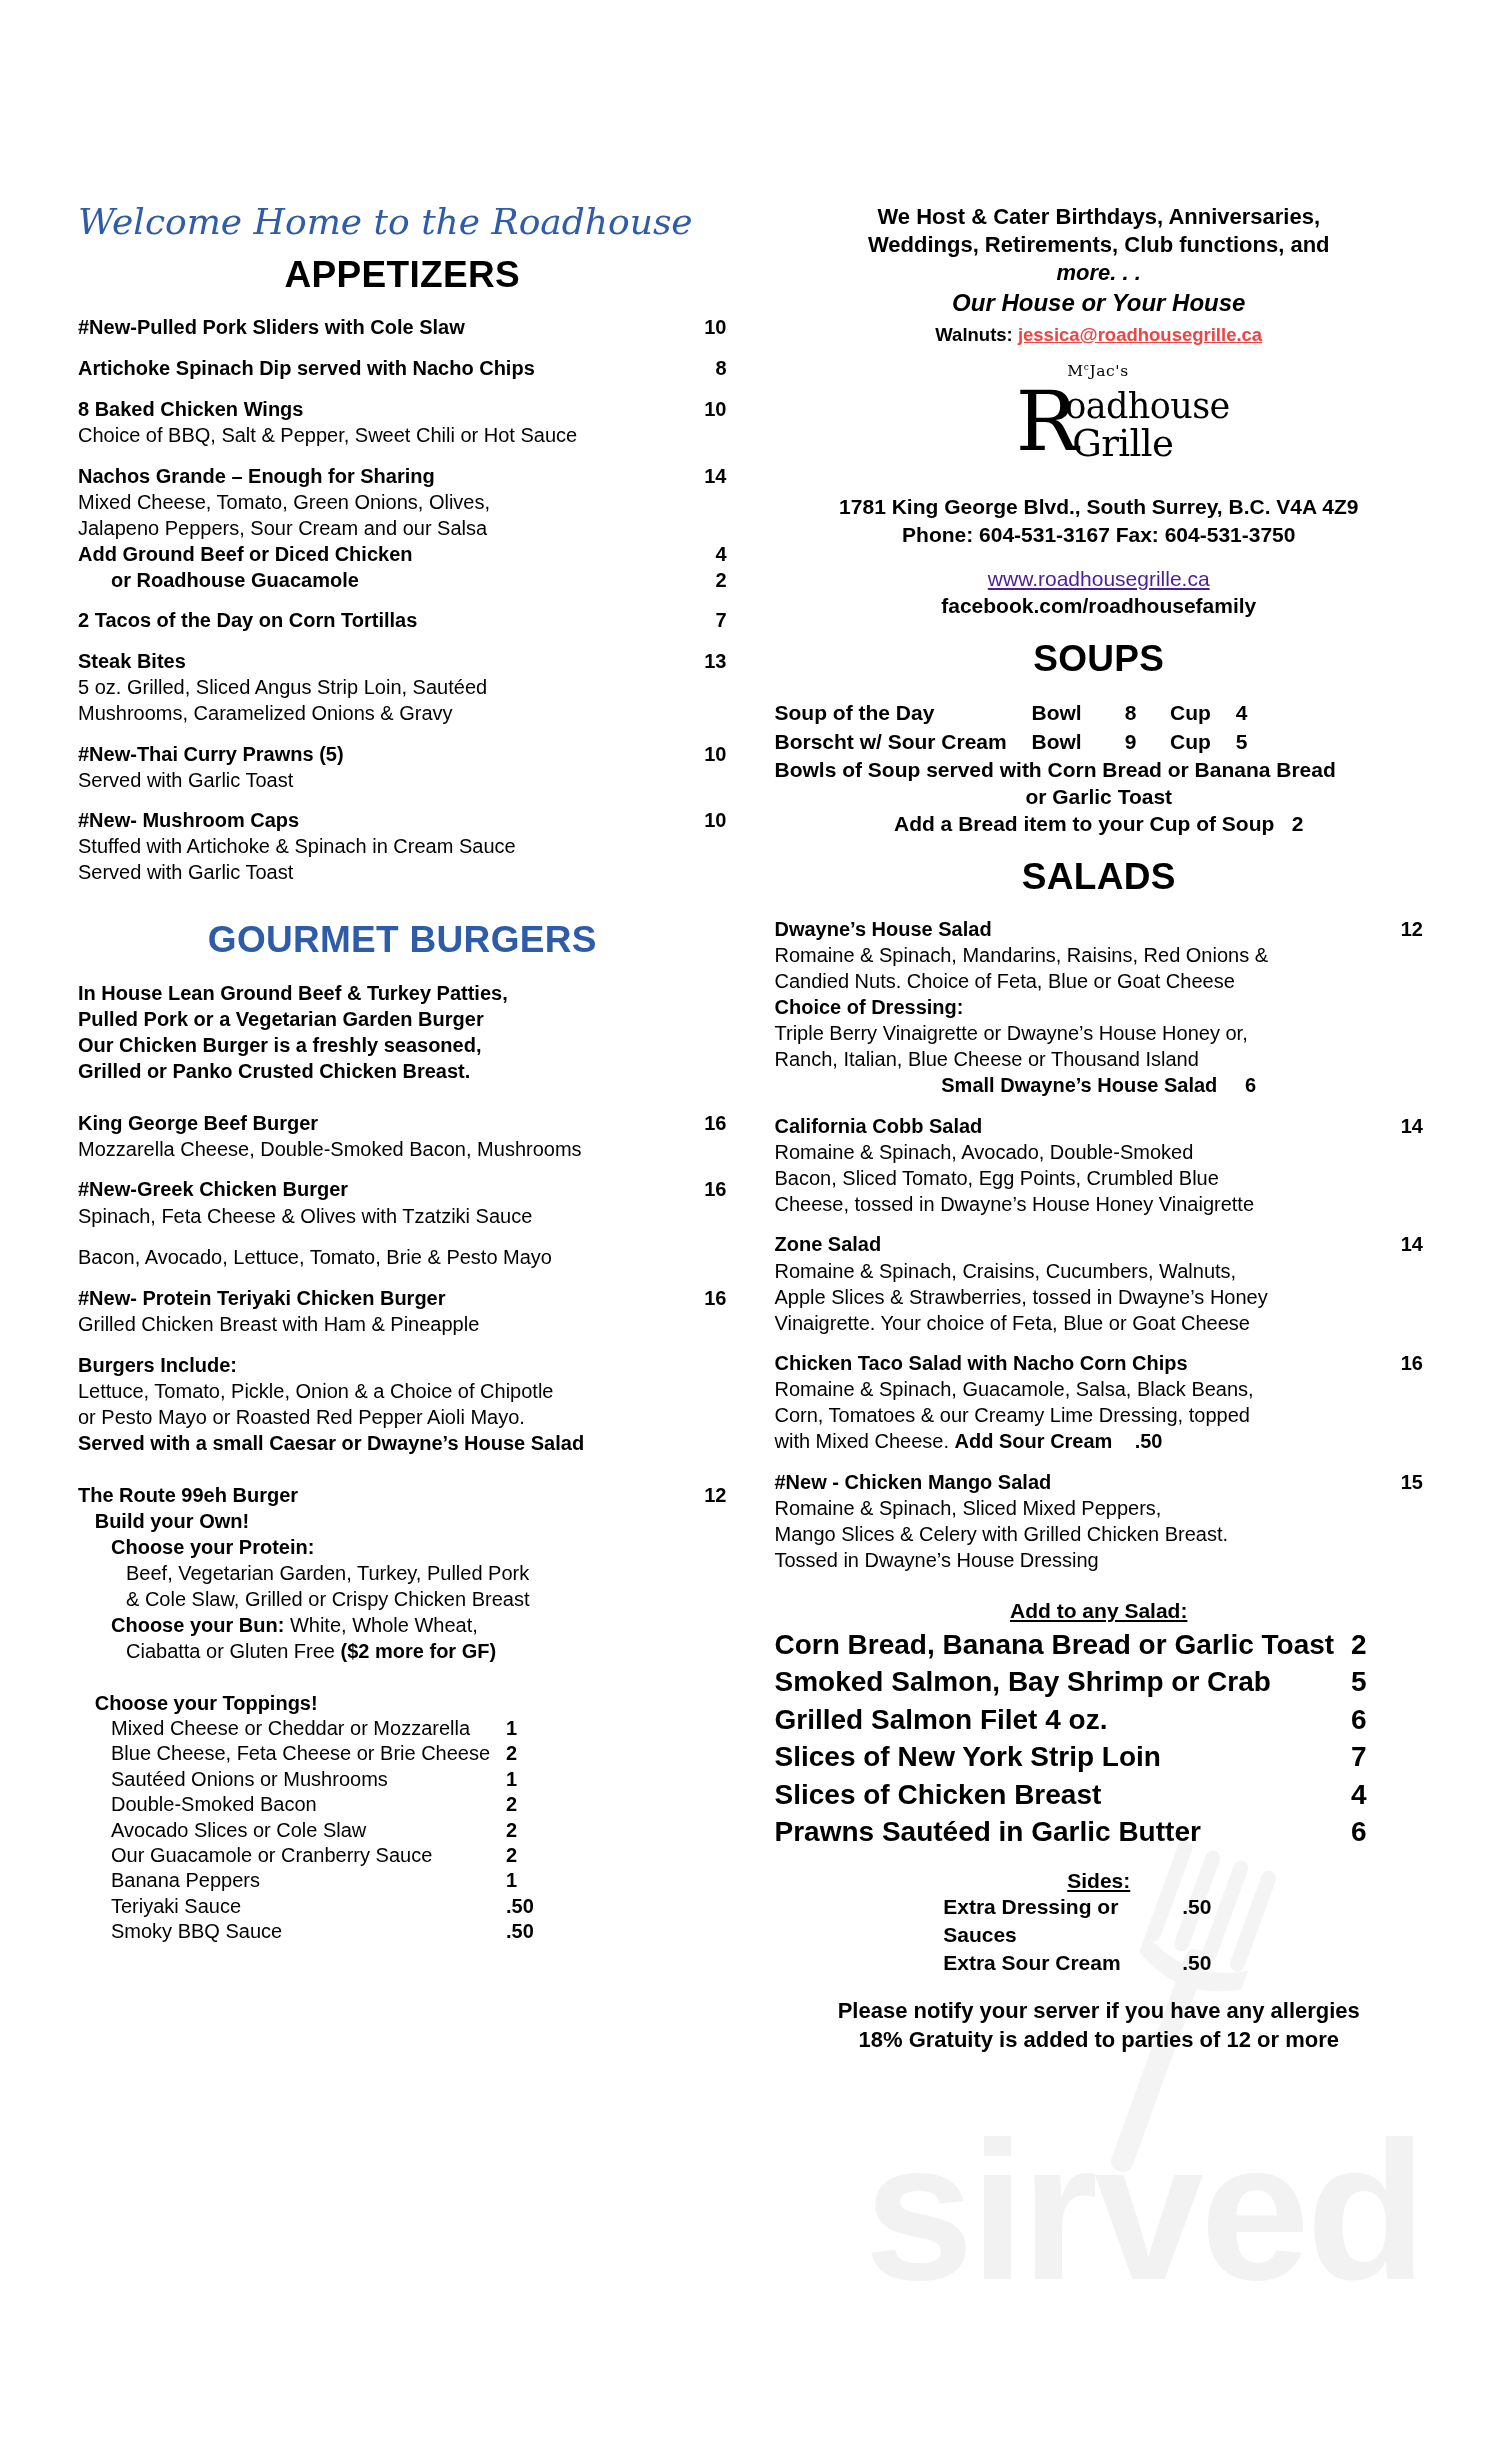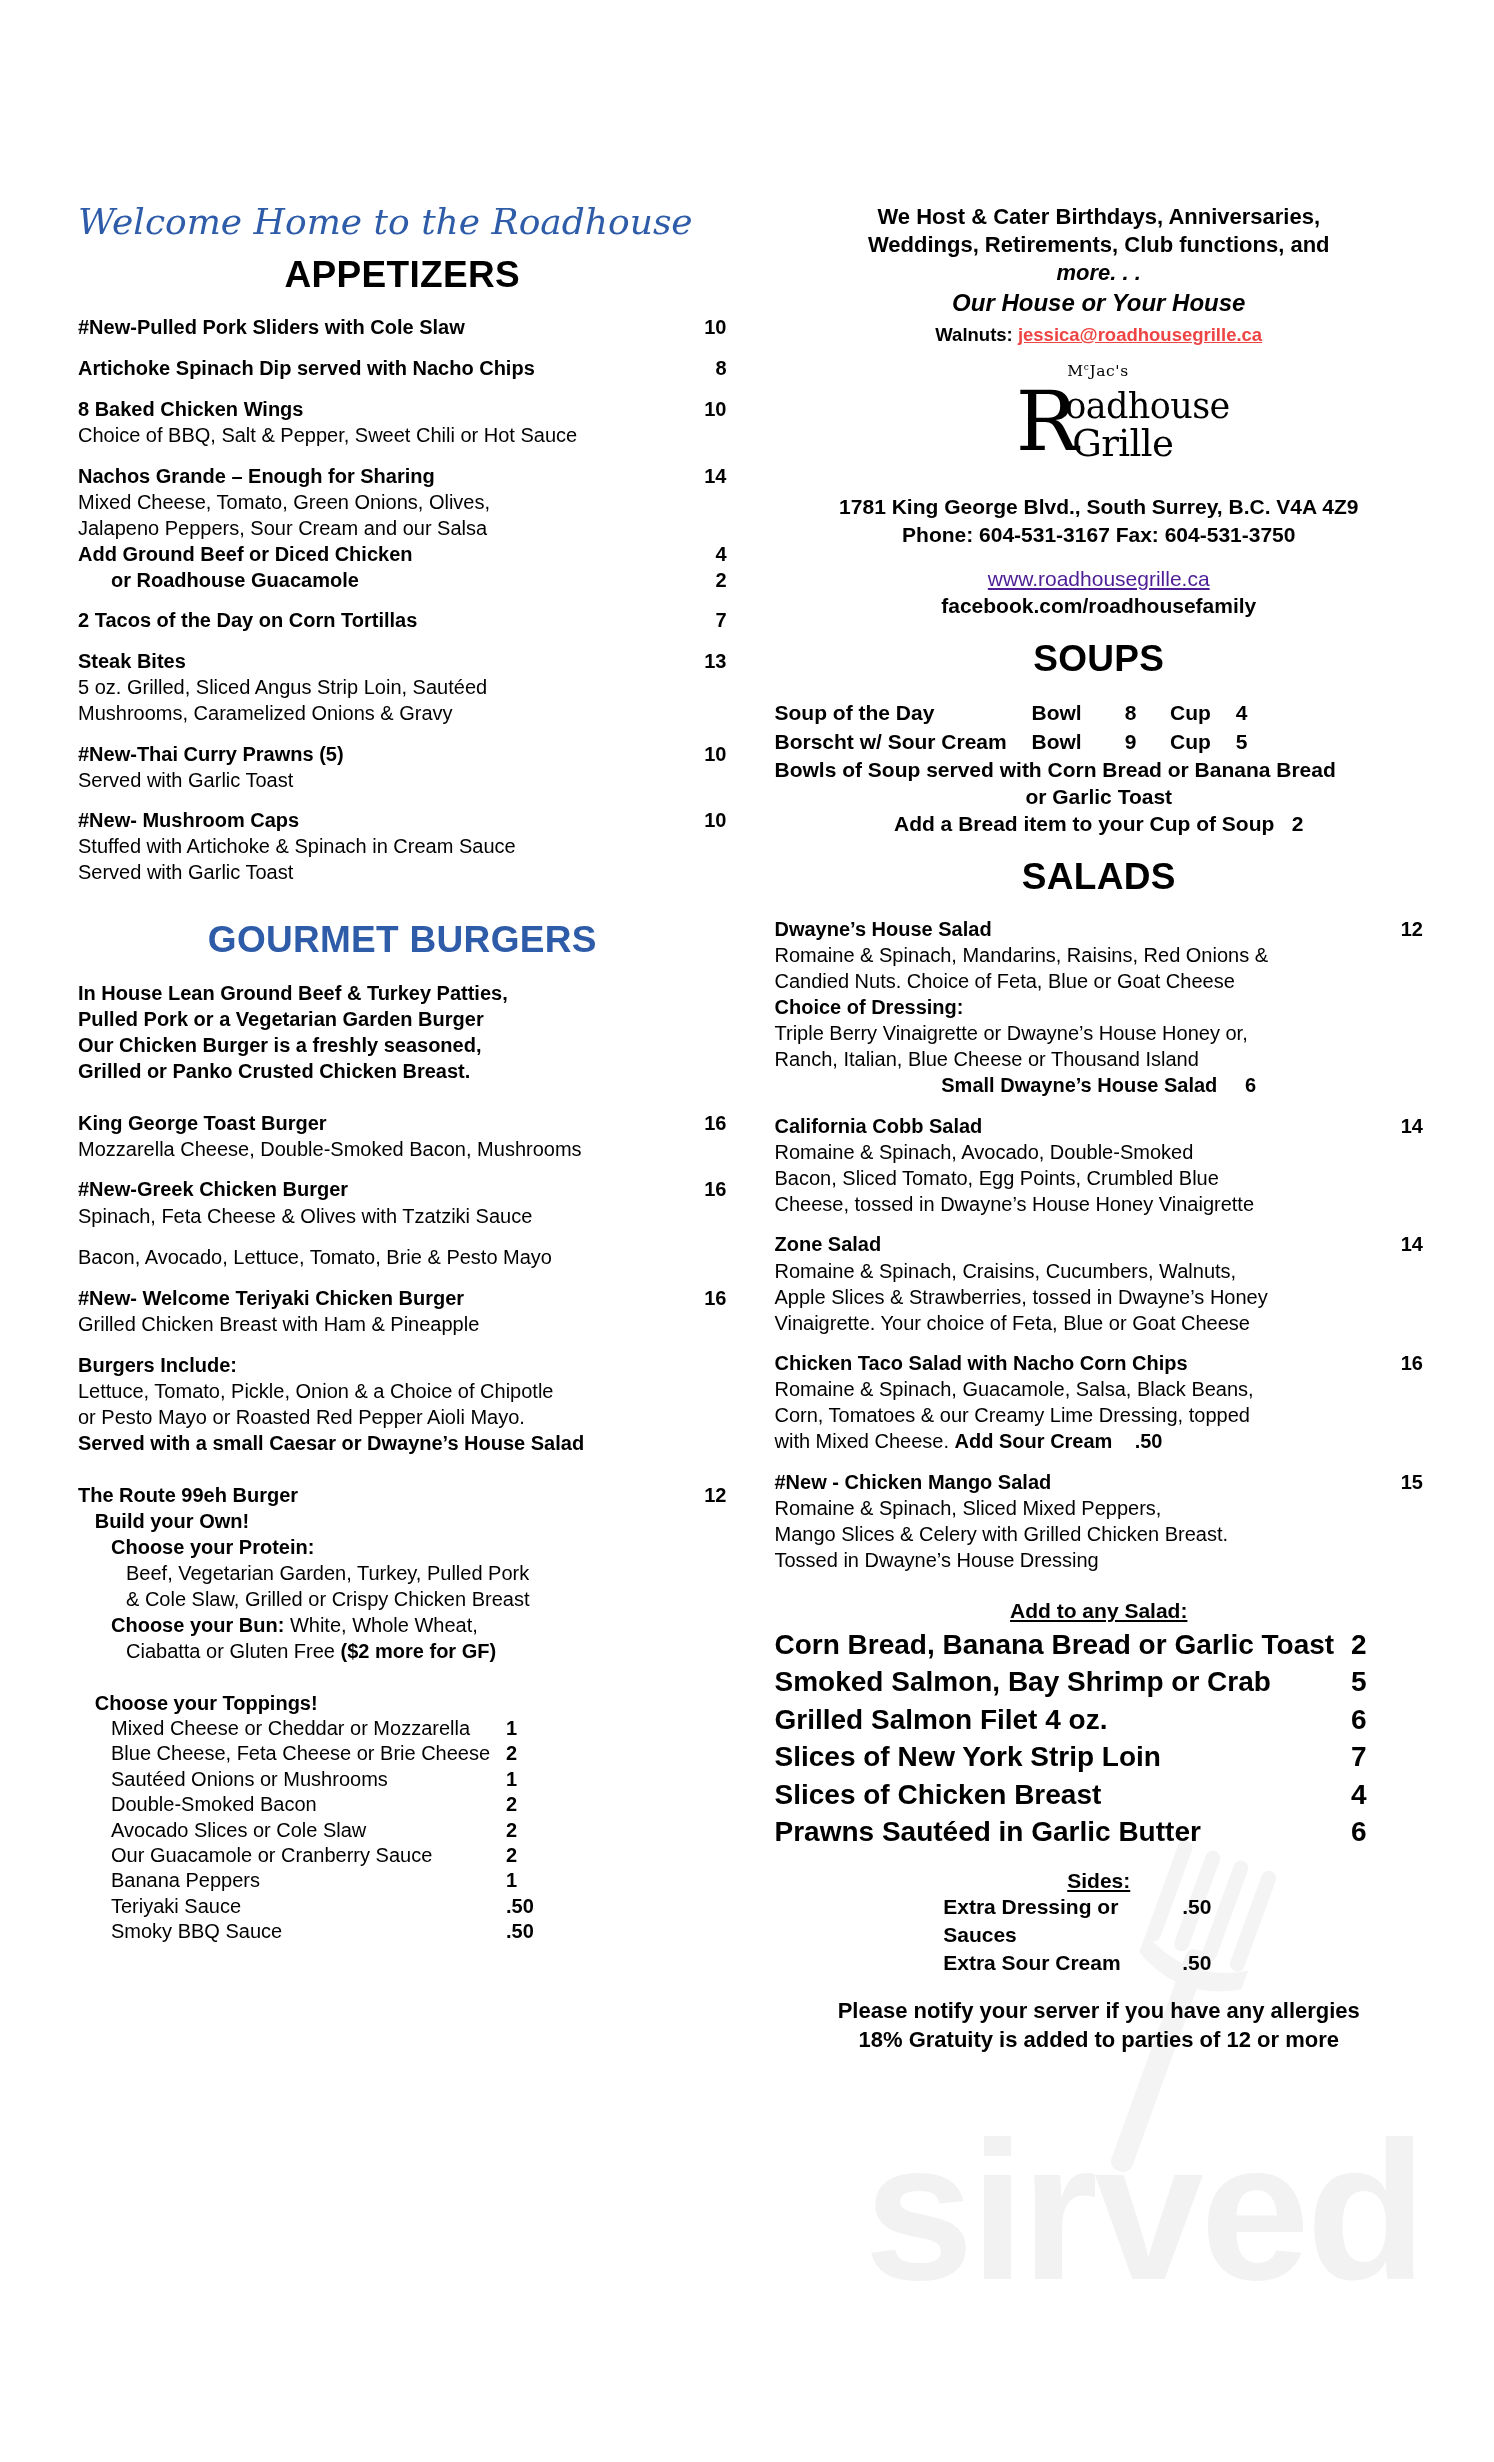--- a/index.html
+++ b/index.html
@@ -392,41 +392,41 @@
         <div class="item-desc bold">In House Lean Ground Beef &amp; Turkey Patties,</div>
         <div class="item-desc bold">Pulled Pork or a Vegetarian Garden Burger</div>
         <div class="item-desc bold">Our Chicken Burger is a freshly seasoned,</div>
         <div class="item-desc bold">Grilled or Panko Crusted Chicken Breast.</div>
       </div>
 
       <div class="spacer-sm"></div>
 
       <div class="item">
         <div class="item-row">
-          <span class="item-name">King George Toast Burger</span>
+          <span class="item-name">King George Beef Burger</span>
           <span class="item-price">16</span>
         </div>
         <div class="item-desc">Mozzarella Cheese, Double-Smoked Bacon, Mushrooms</div>
       </div>
 
       <div class="item">
         <div class="item-row">
           <span class="item-name">#New-Greek Chicken Burger</span>
           <span class="item-price">16</span>
         </div>
         <div class="item-desc">Spinach, Feta Cheese &amp; Olives with Tzatziki Sauce</div>
       </div>
 
       <div class="item">
         <div class="item-desc">Bacon, Avocado, Lettuce, Tomato, Brie &amp; Pesto Mayo</div>
       </div>
 
       <div class="item">
         <div class="item-row">
-          <span class="item-name">#New- Welcome Teriyaki Chicken Burger</span>
+          <span class="item-name">#New- Protein Teriyaki Chicken Burger</span>
           <span class="item-price">16</span>
         </div>
         <div class="item-desc">Grilled Chicken Breast with Ham &amp; Pineapple</div>
       </div>
 
       <div class="item">
         <div class="item-desc bold">Burgers Include:</div>
         <div class="item-desc">Lettuce, Tomato, Pickle, Onion &amp; a Choice of Chipotle</div>
         <div class="item-desc">or Pesto Mayo or Roasted Red Pepper Aioli Mayo.</div>
         <div class="item-desc bold">Served with a small Caesar or Dwayne’s House Salad</div>

